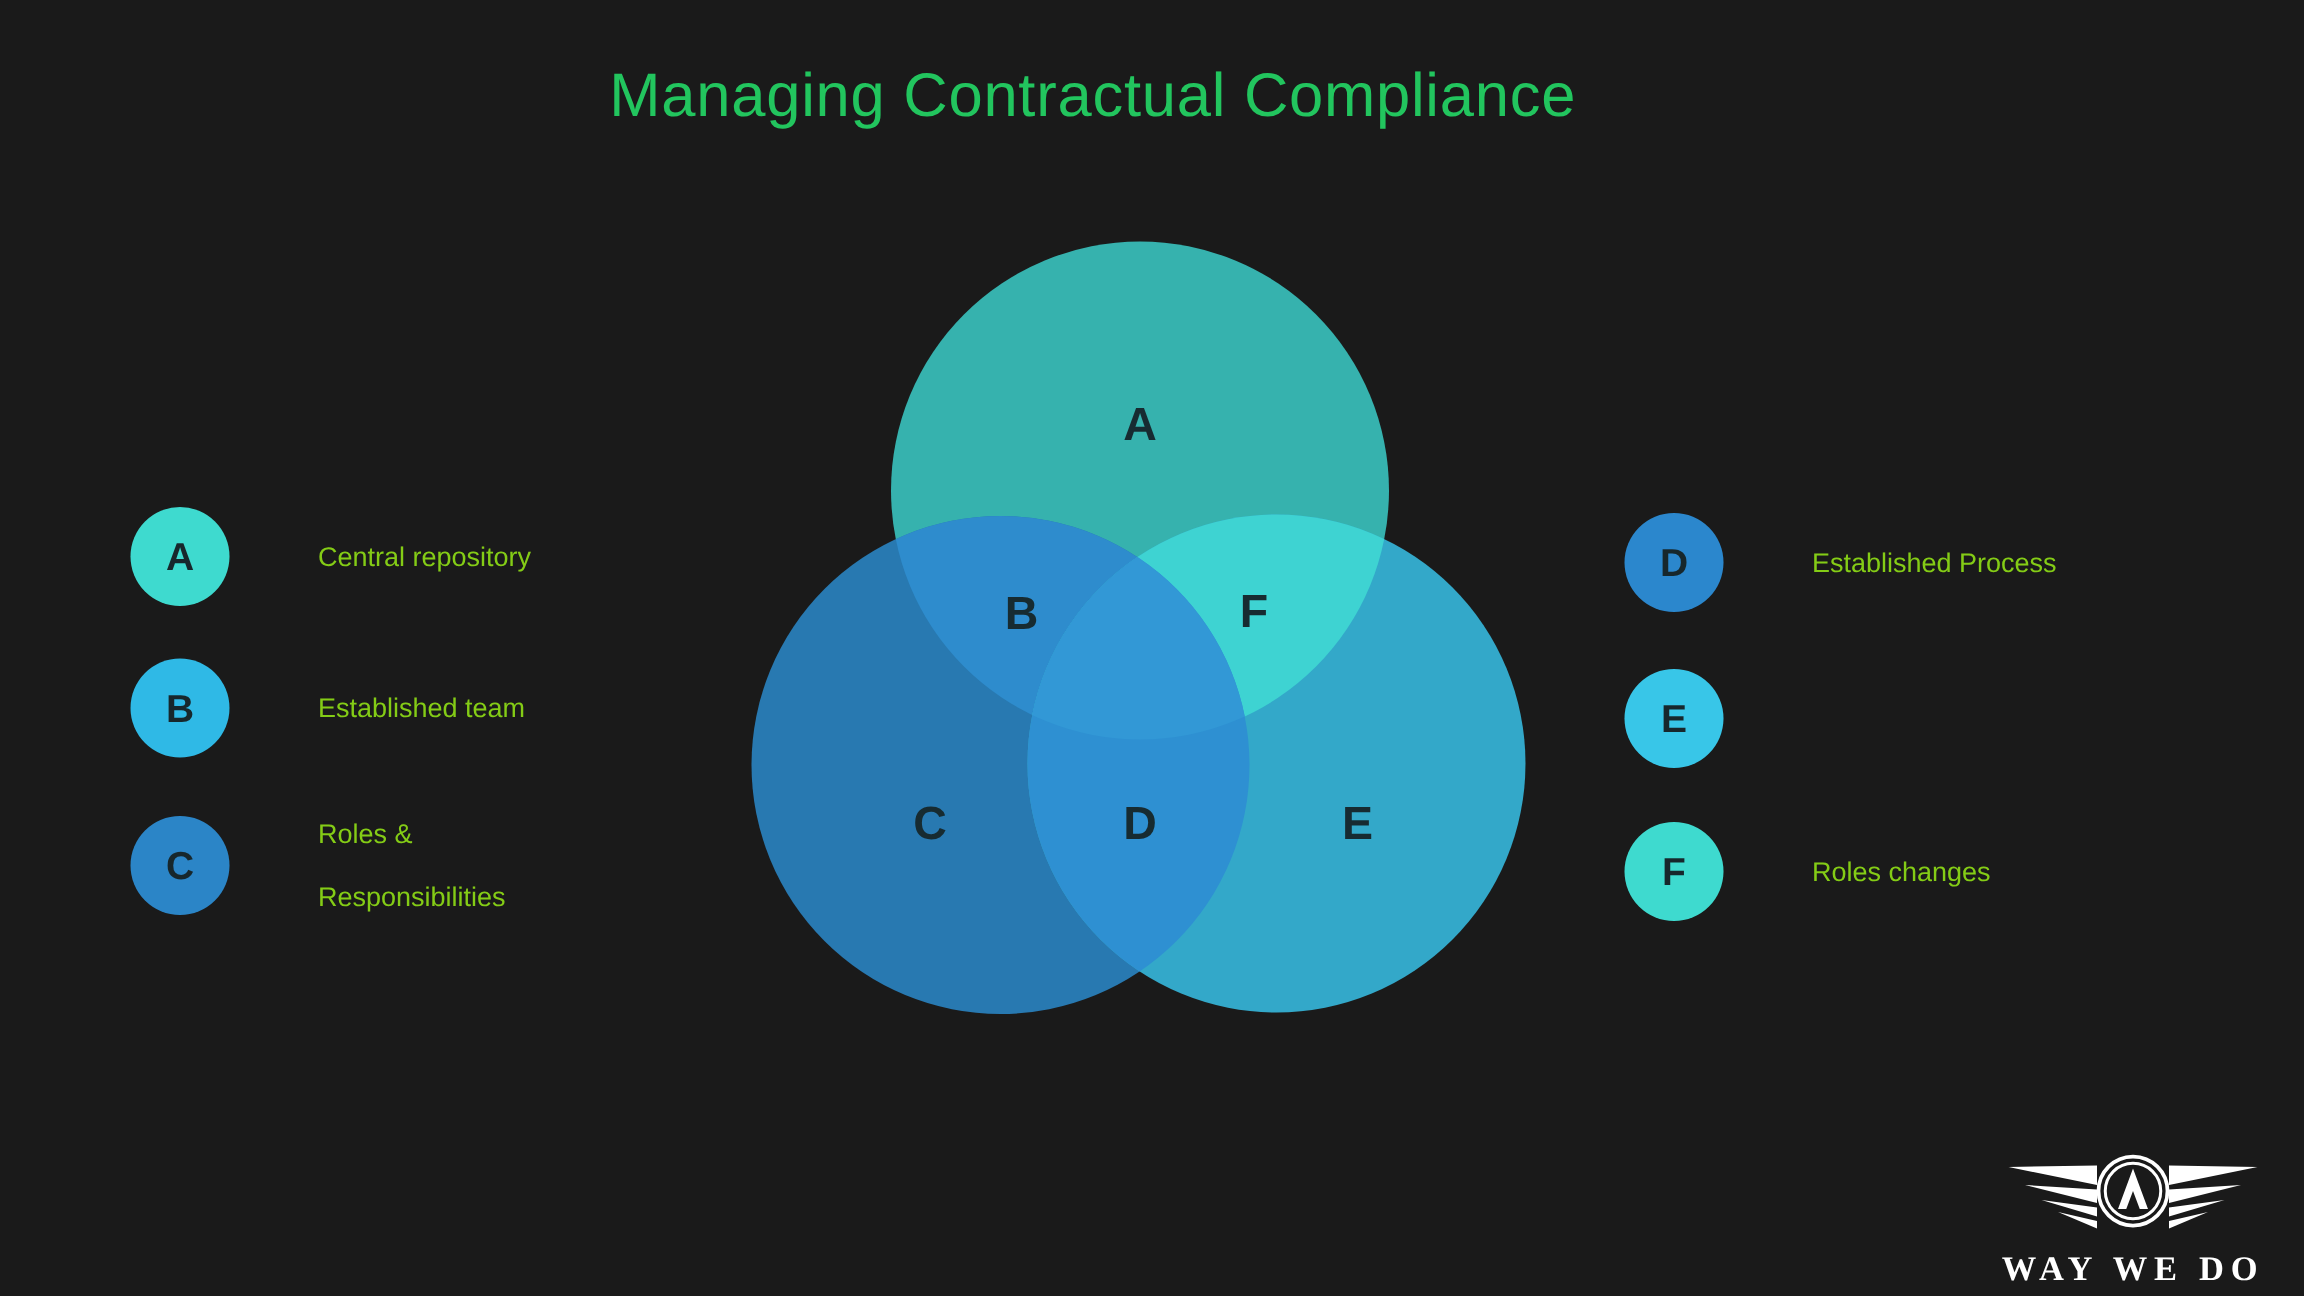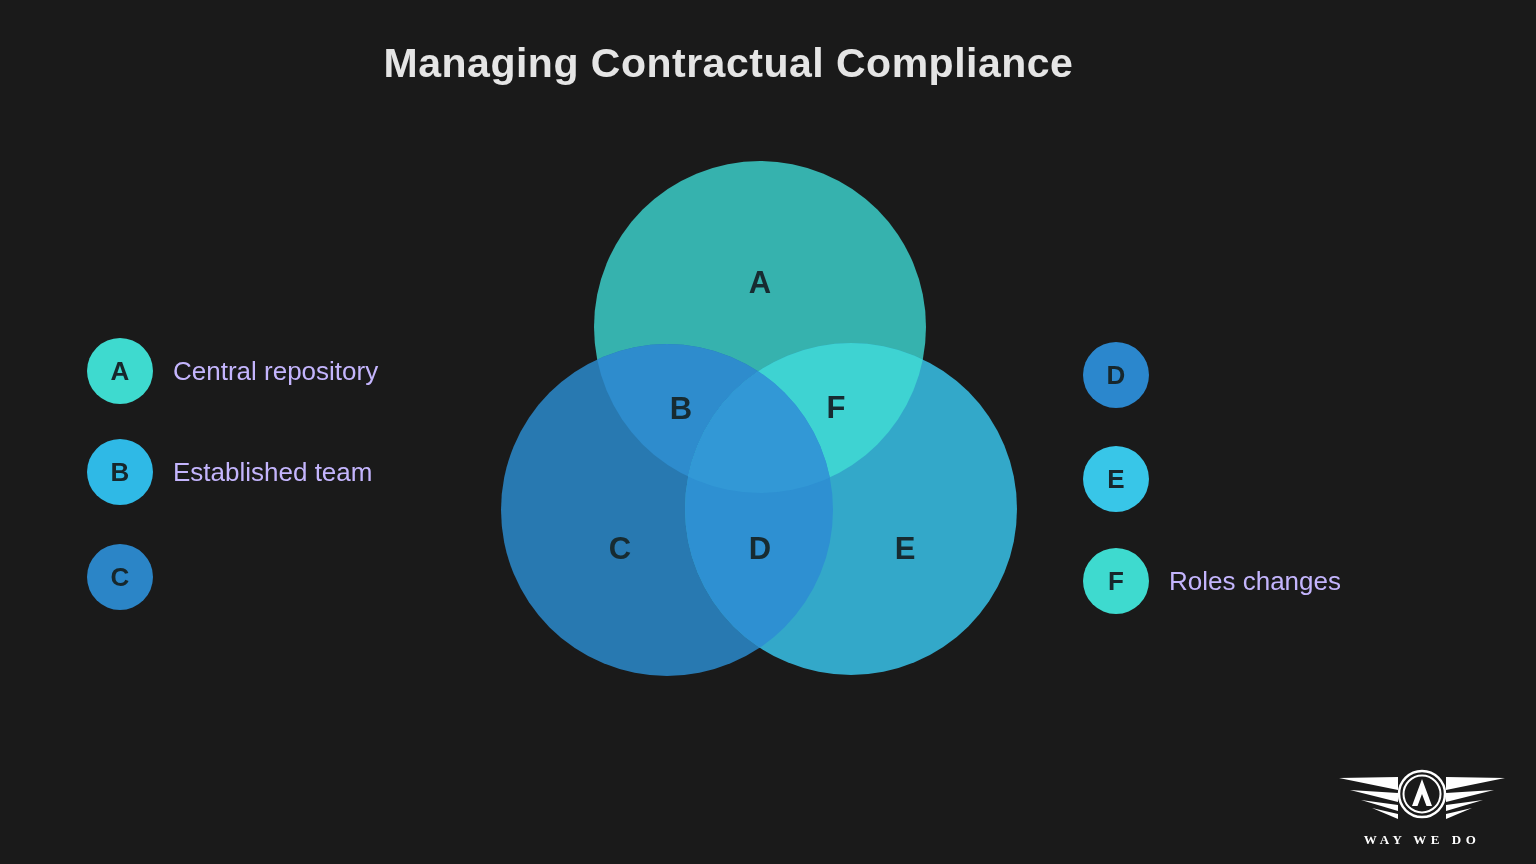--- a/index.html
+++ b/index.html
@@ -15,23 +15,23 @@
     overflow: hidden;
   }
   .page-title {
     position: absolute;
     top: 40px;
     left: 0;
     width: 1457px;
     text-align: center;
     font-size: 41px;
     line-height: 46px;
-    font-weight: 700;
+    font-weight: 400;
     letter-spacing: 0.5px;
-    color: #e5e5e5;
+    color: #22c55e;
   }
   .venn-wrap {
     position: absolute;
     left: 495px;
     top: 155px;
     width: 530px;
     height: 530px;
   }
   .venn-wrap svg { display: block; }
   .venn-letter {
@@ -51,39 +51,40 @@
     border-radius: 50%;
     flex: 0 0 66px;
     display: flex;
     align-items: center;
     justify-content: center;
     font-size: 26px;
     font-weight: 700;
     color: #17272c;
   }
   .legend-label {
-    color: #c4b5fd;
-    font-size: 26px;
+    color: #84cc16;
+    font-size: 18px;
     line-height: 42px;
     font-weight: 400;
     white-space: pre-line;
+    margin-left: 39px;
   }
   .brand-logo {
     position: absolute;
     left: 1334px;
     top: 764px;
     width: 176px;
     text-align: center;
   }
   .brand-name {
     margin-top: 2px;
     color: #ffffff;
     font-family: "Liberation Serif", serif;
     font-weight: 700;
-    font-size: 13px;
+    font-size: 23px;
     letter-spacing: 4.5px;
     white-space: nowrap;
   }
 </style>
 </head>
 <body>
 
 <div class="page-title">Managing Contractual Compliance</div>
 
 <div class="venn-wrap">
@@ -137,26 +138,29 @@
   <div class="legend-badge" style="background: rgb(47, 185, 230);">
     <span>B</span>
   </div>
   <div class="legend-label">Established team</div>
 </div>
 
 <div class="legend-item" style="left:87px; top:535px; height:84px;">
   <div class="legend-badge" style="background: rgb(43, 133, 199);">
     <span>C</span>
   </div>
+  <div class="legend-label">Roles &amp;
+Responsibilities</div>
 </div>
 
 <div class="legend-item" style="left:1083px; top:342px; height:66px;">
   <div class="legend-badge" style="background: rgb(43, 135, 205);">
     <span>D</span>
   </div>
+  <div class="legend-label">Established Process</div>
 </div>
 
 <div class="legend-item" style="left:1083px; top:437px; height:84px;">
   <div class="legend-badge" style="background: rgb(56, 198, 232);">
     <span>E</span>
   </div>
 </div>
 
 <div class="legend-item" style="left:1083px; top:548px; height:66px;">
   <div class="legend-badge" style="background: rgb(62, 218, 207);">

